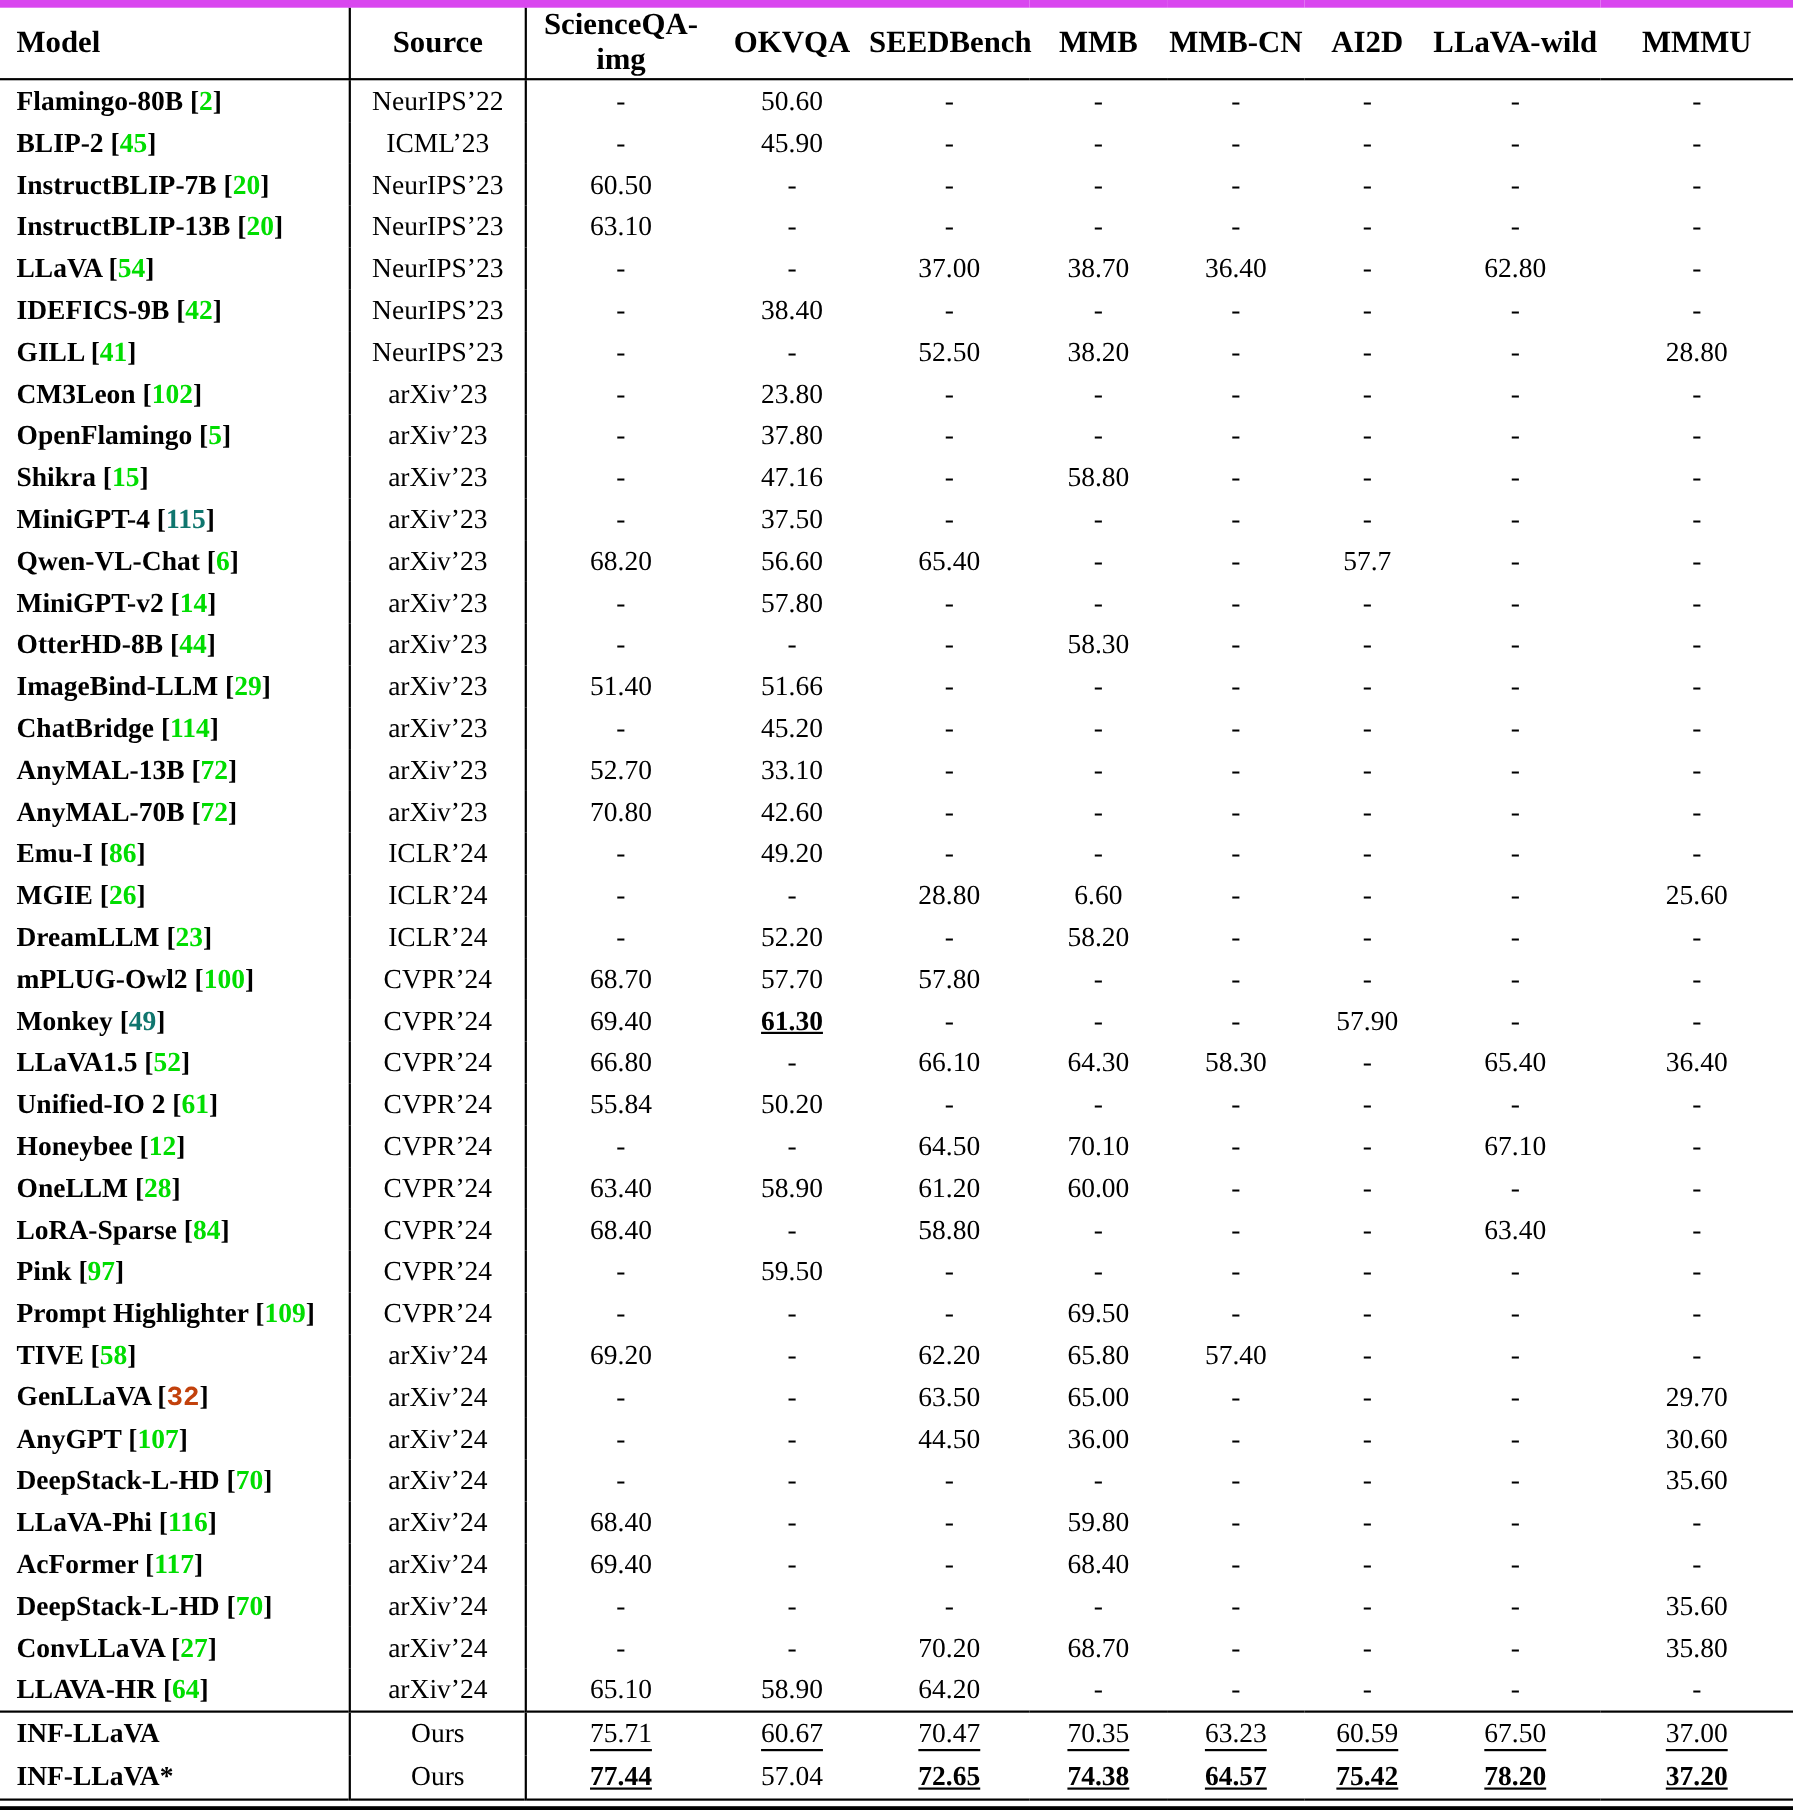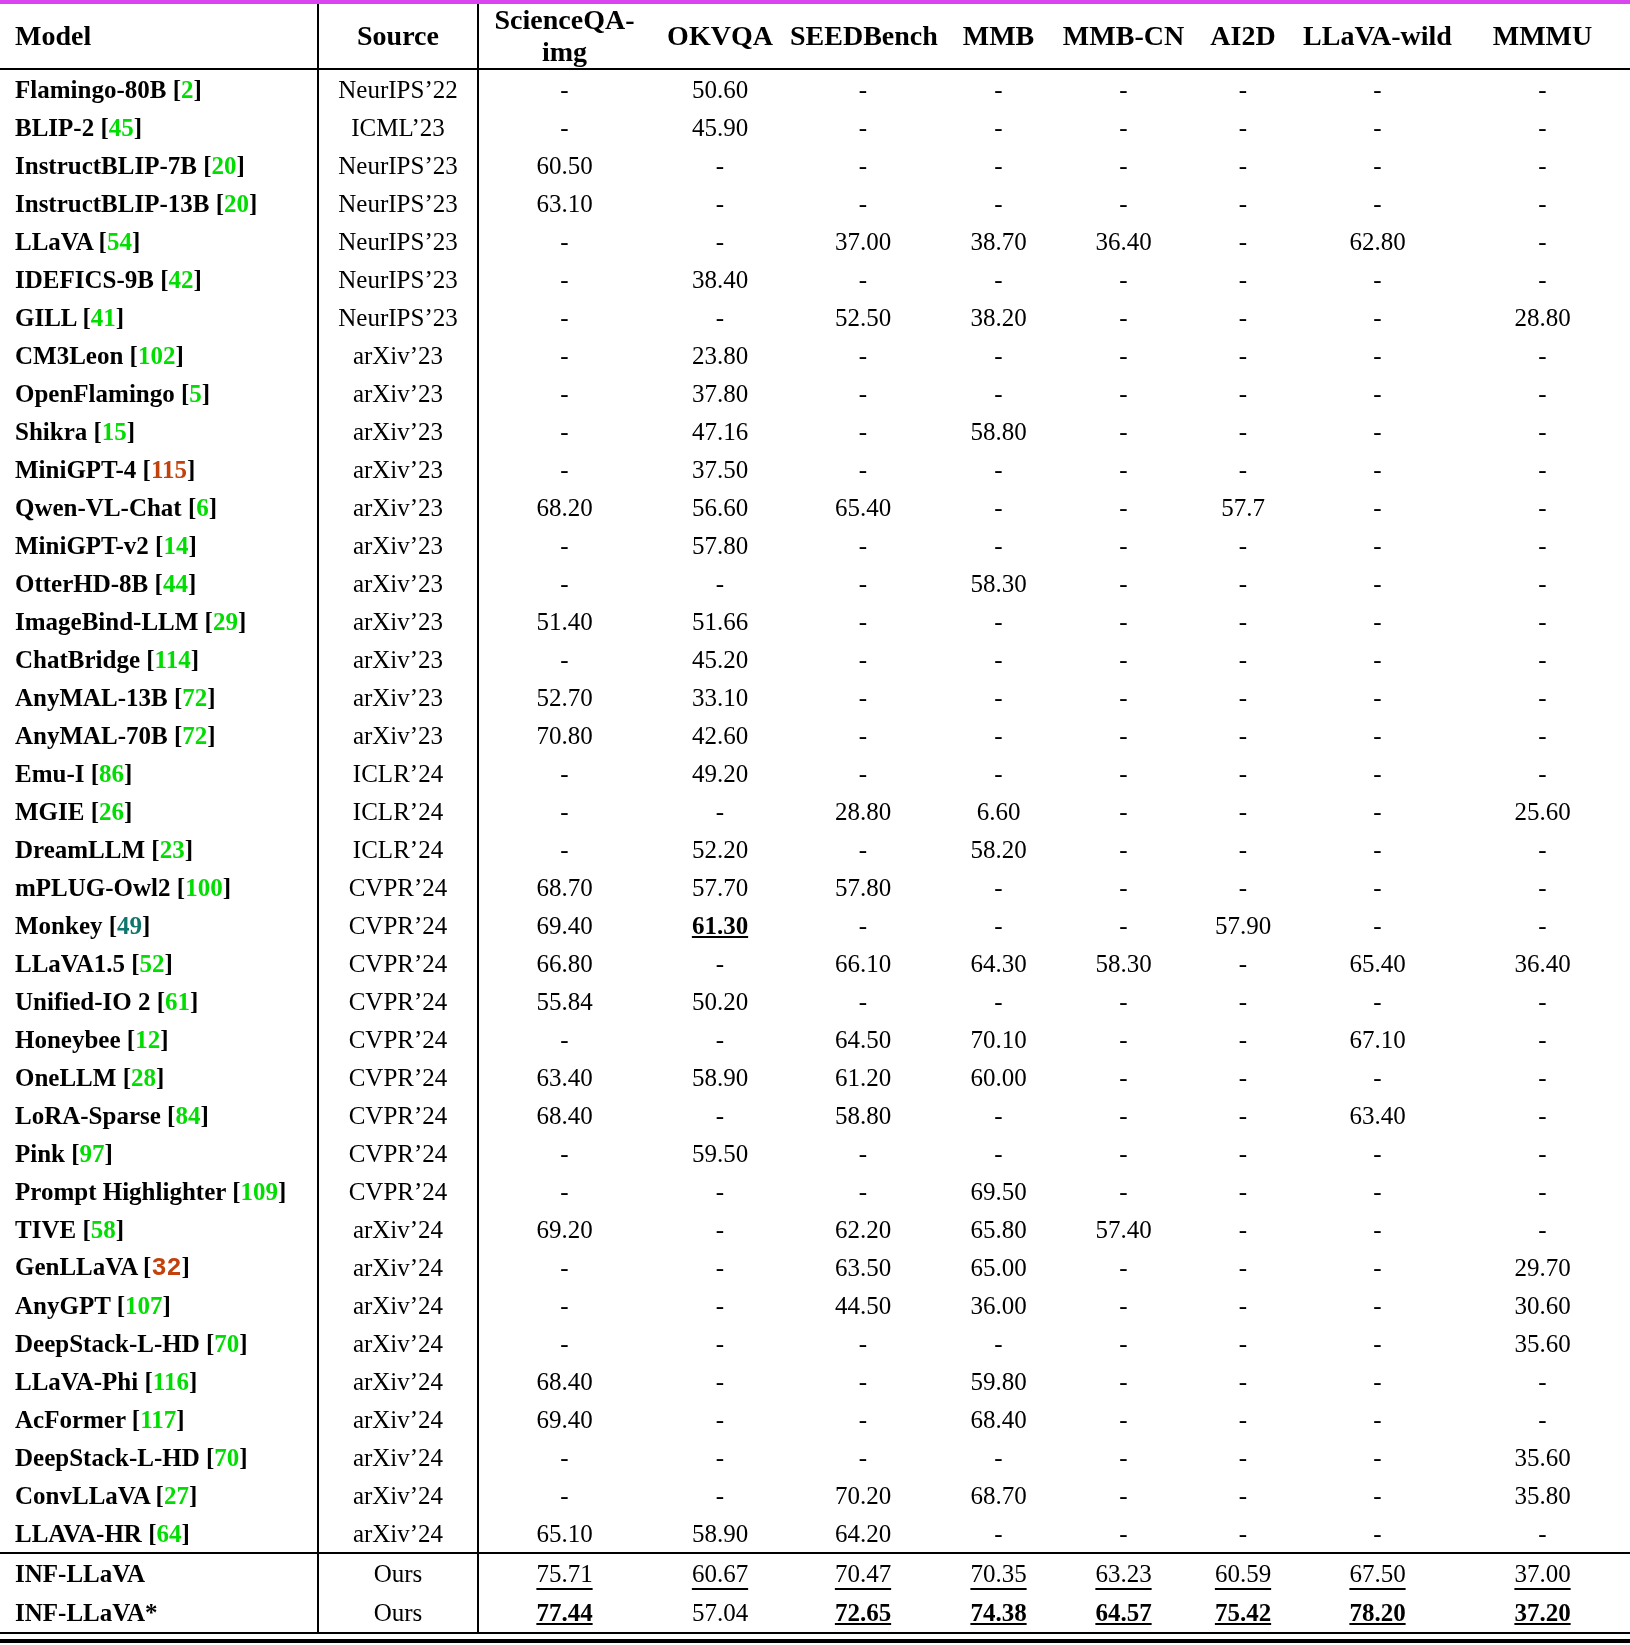--- a/index.html
+++ b/index.html
@@ -1,19 +1,19 @@
 <!DOCTYPE html>
 <html><head>
 <meta charset="utf-8">
 <style>
   html,body{margin:0;padding:0;background:#ffffff;}
   body{width:1630px;font-family:"Liberation Serif","DejaVu Serif",serif;color:#000;}
   .table-wrap{width:1630px;border-bottom:4px solid #000;padding-bottom:5px;box-sizing:border-box;}
   table{width:1630px;border-collapse:collapse;table-layout:fixed;
-        border-top:4px solid #d946ef;border-bottom:2px solid #000;}
+        border-top:7px solid #d946ef;border-bottom:2px solid #000;}
   thead th{font-weight:bold;font-size:28px;height:50px;text-align:center;
            border-bottom:2px solid #000;padding:0;}
   thead th.model-col{text-align:left;padding-left:15px;}
   td{font-size:25px;text-align:center;height:38px;padding:0;line-height:1;
      white-space:nowrap;overflow:hidden;}
   td.model{text-align:left;padding-left:15px;font-weight:bold;font-size:25px;}
   .sep{border-right:2px solid #000;}
   .cite{font-weight:bold;}
   tbody#body-ours tr:first-child td{border-top:2px solid #000;}
   tbody#body-ours td{height:39px;}
@@ -167,21 +167,21 @@
           <td>-</td>
           <td>47.16</td>
           <td>-</td>
           <td>58.80</td>
           <td>-</td>
           <td>-</td>
           <td>-</td>
           <td>-</td>
         </tr>
         <tr>
-          <td class="model sep">MiniGPT-4 [<span class="cite" style="color: #c2410c; margin-top: 24px;">115</span>]</td>
+          <td class="model sep">MiniGPT-4 [<span class="cite" style="color: #0f766e; margin-top: 24px;">115</span>]</td>
           <td class="sep">arXiv’23</td>
           <td>-</td>
           <td>37.50</td>
           <td>-</td>
           <td>-</td>
           <td>-</td>
           <td>-</td>
           <td>-</td>
           <td>-</td>
         </tr>

